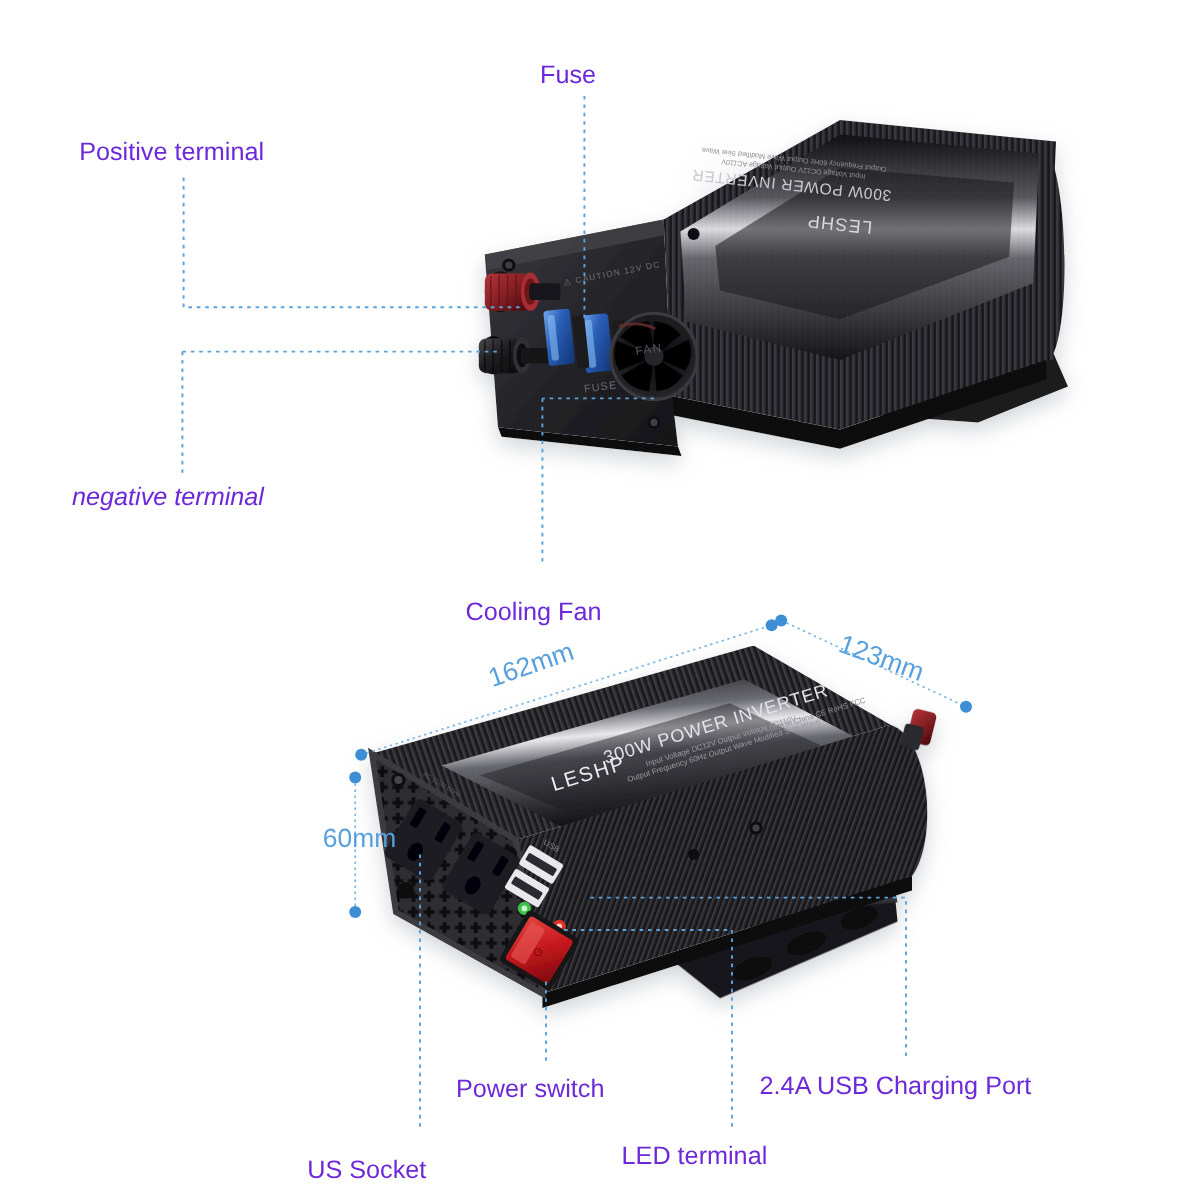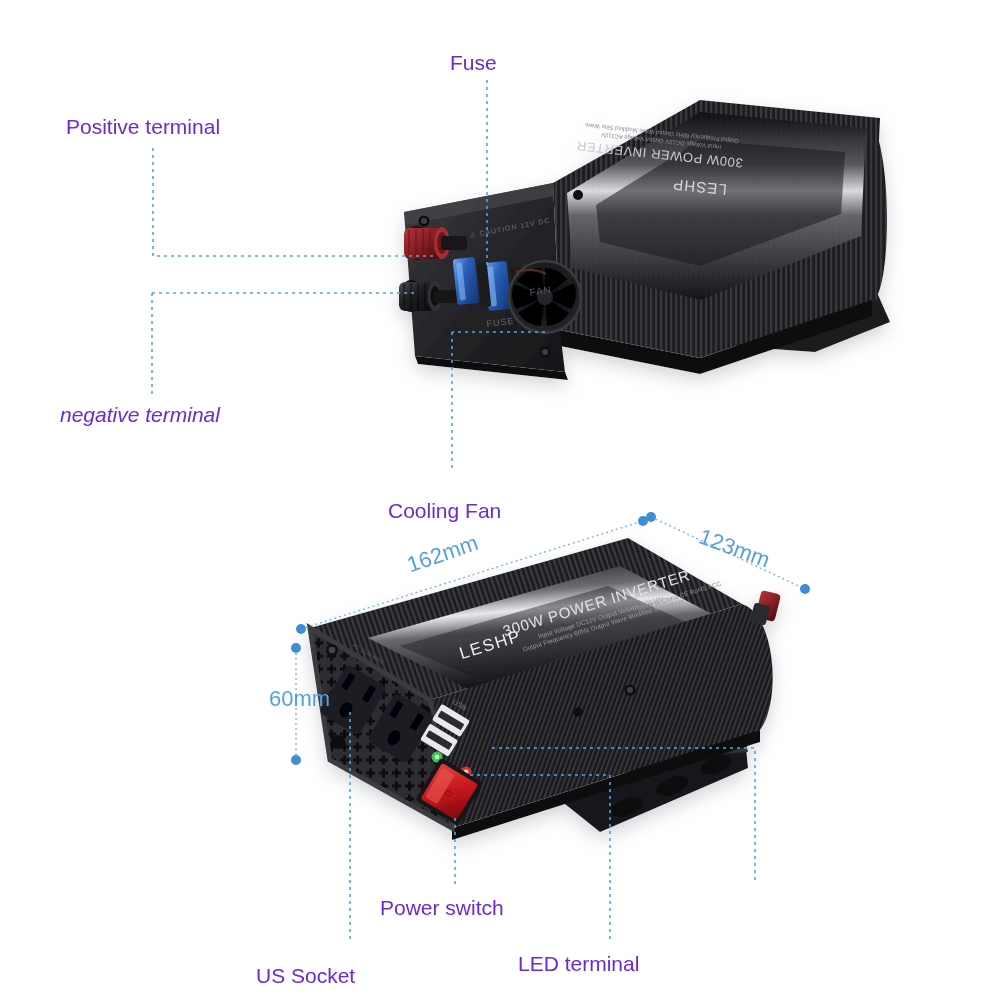--- a/index.html
+++ b/index.html
@@ -315,14 +315,15 @@
   <div class="lbl" style="left:60px;top:404px;font-style:italic;">negative terminal</div>
   <div class="lbl" style="left:388px;top:500px;">Cooling Fan</div>
 
   <div class="dim rot162" style="left:408px;top:555px;">162mm</div>
   <div class="dim rot123" style="left:700px;top:525px;">123mm</div>
   <div class="dim" style="left:249px;top:688px;margin-left:20px;">60mm</div>
 
   <div class="lbl" style="left:256px;top:965px;">US Socket</div>
   <div class="lbl" style="left:380px;top:897px;text-align:right;">Power switch</div>
   <div class="lbl" style="left:518px;top:953px;">LED terminal</div>
+  <div class="lbl" style="left:633px;top:895px;">2.4A USB Charging Port</div>
 
 </div>
 
 </body></html>

